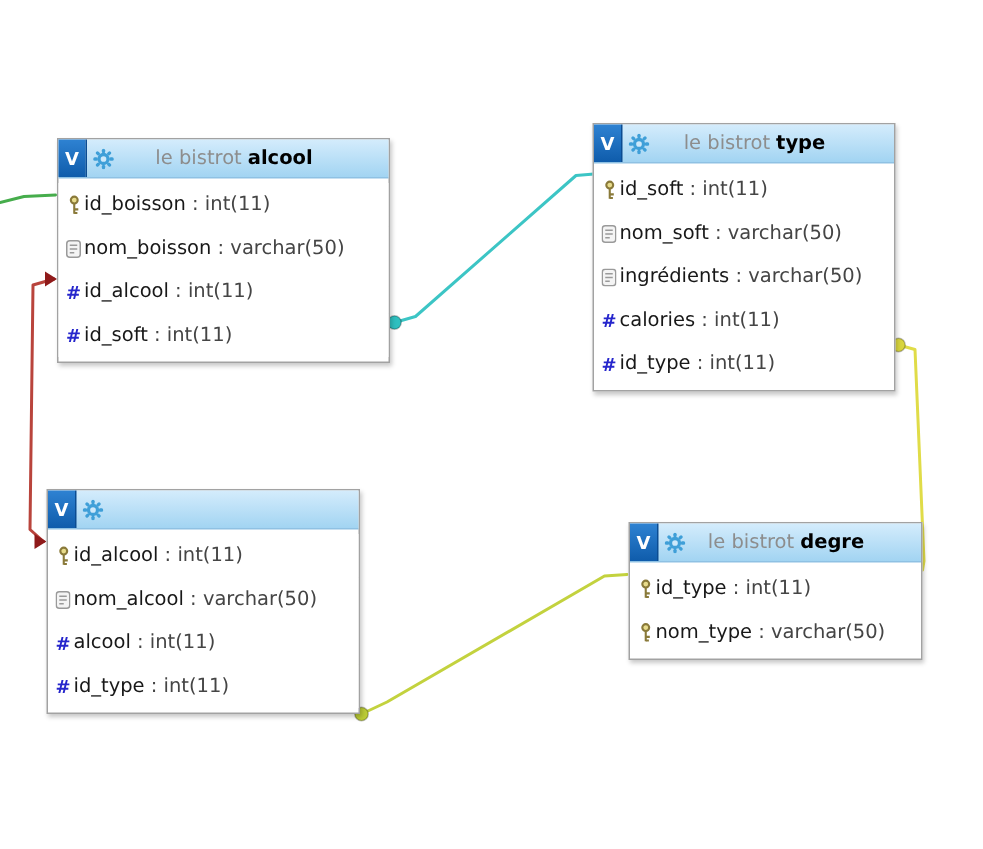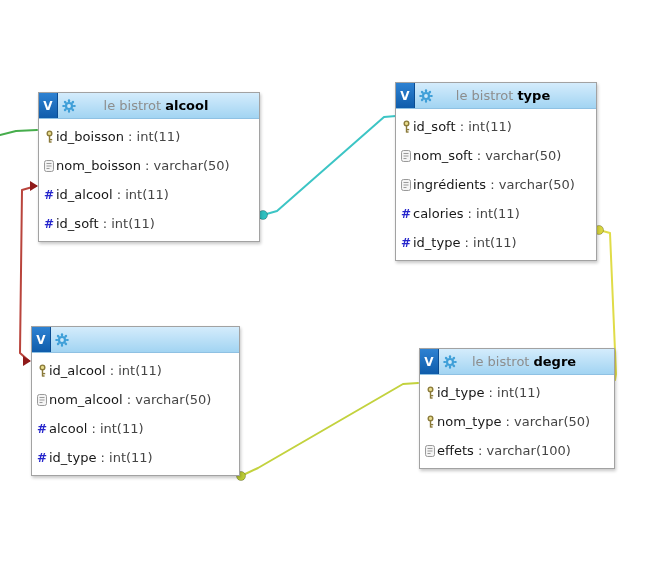--- a/index.html
+++ b/index.html
@@ -280,26 +280,16 @@
                 <g stroke="#8a7a3a" stroke-width="1.4" fill="#e8dc8c">
                   <circle cx="5.5" cy="3.4" r="2.3"></circle>
                   <line x1="5.5" y1="5.7" x2="5.5" y2="12.5"></line>
                   <line x1="5.5" y1="9.6" x2="8.2" y2="9.6"></line>
                   <line x1="5.5" y1="12" x2="7.6" y2="12"></line>
                 </g>
               </svg></span>
     <span class="fname">nom_type</span>
     <span class="ftype"> : varchar(50)</span>
   </div>
-          <div class="field-row">
-    <span class="ficon"><svg width="10" height="12" viewBox="0 0 10 12">
-                <rect x="0.5" y="0.5" width="9" height="11" rx="2" fill="#f4f4f4" stroke="#9a9a9a"></rect>
-                <line x1="2.5" y1="3.5" x2="7.5" y2="3.5" stroke="#9a9a9a"></line>
-                <line x1="2.5" y1="6" x2="7.5" y2="6" stroke="#9a9a9a"></line>
-                <line x1="2.5" y1="8.5" x2="5.5" y2="8.5" stroke="#9a9a9a"></line>
-              </svg></span>
-    <span class="fname">effets</span>
-    <span class="ftype"> : varchar(100)</span>
-  </div>
         </div>
   </div>
     </div>
 </div>
 
 </body></html>

